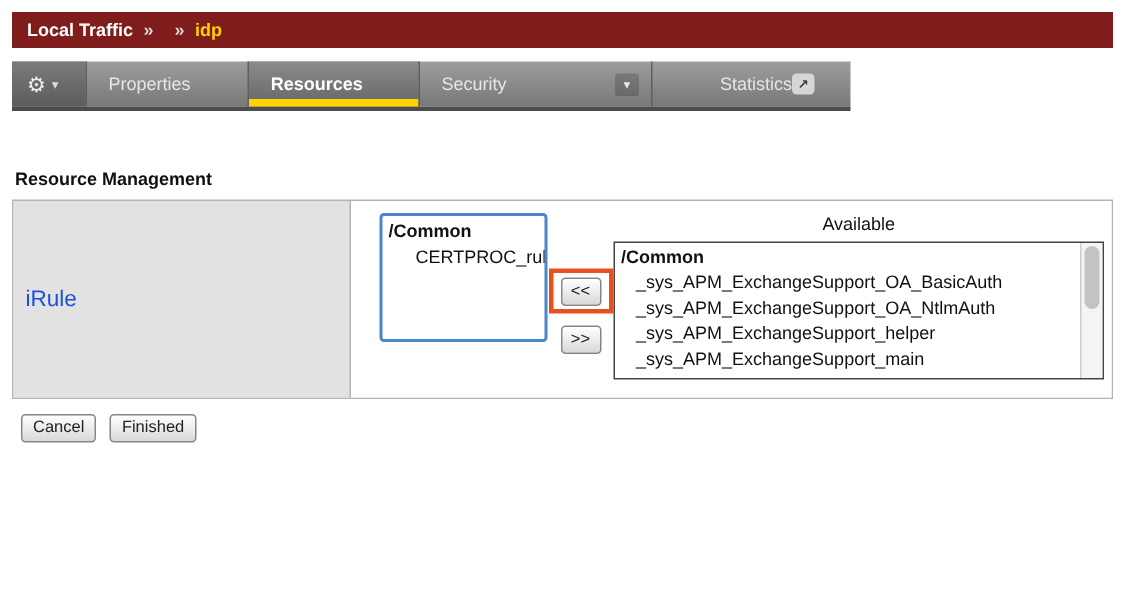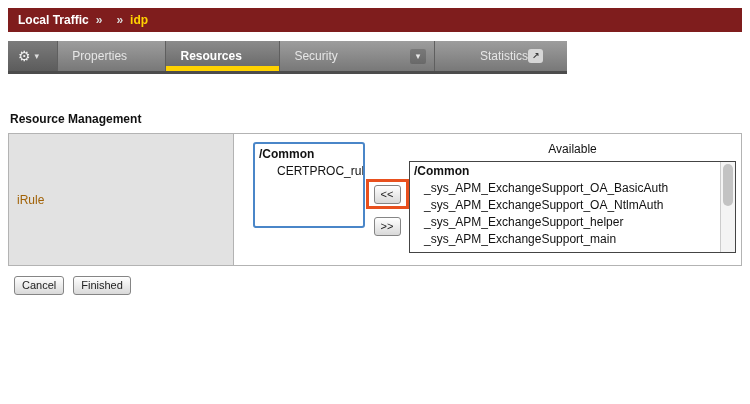--- a/index.html
+++ b/index.html
@@ -98,22 +98,22 @@
     display: flex;
     border: 1px solid #b3b3b3;
   }
   .label-cell {
     width: 225px;
     background: #e2e2e2;
     border-right: 1px solid #b3b3b3;
     display: flex;
     align-items: center;
     padding-left: 8px;
-    font-size: 12px;
-    color: #a16207;
+    font-size: 15px;
+    color: #1d4ed8;
   }
   .value-cell {
     flex: 1;
     background: #ffffff;
     padding: 8px 5px 12px 19px;
   }
 
   .dual-list { display: flex; align-items: flex-start; }
   .col-header {
     text-align: center;

